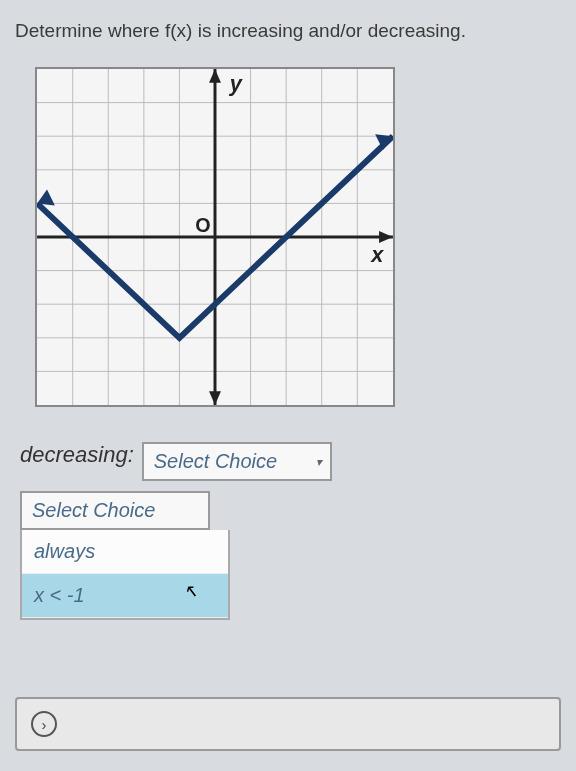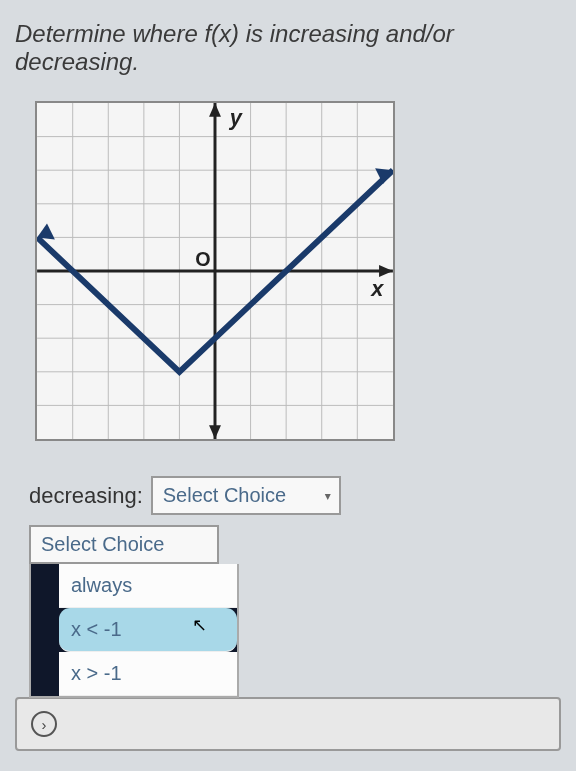--- a/index.html
+++ b/index.html
@@ -6,43 +6,42 @@
   body {
     width: 576px;
     height: 771px;
     background: #d8dce0;
     font-family: Arial, sans-serif;
     padding: 20px 15px;
     color: #2a2a2a;
     overflow: hidden;
   }
   .question-text {
-    font-size: 24px;
+    font-size: 19px;
     color: #3a3a3a;
     margin-bottom: 25px;
-    font-style: italic;
     filter: blur(0.4px);
   }
   .graph-container {
     width: 360px;
     height: 340px;
     background: #f5f5f5;
     border: 2px solid #888;
     position: relative;
     margin-left: 20px;
     margin-bottom: 35px;
   }
   .graph-svg { width: 100%; height: 100%; display: block; }
   .answer-row {
     display: flex;
-    align-items: center;
     margin-bottom: 10px;
-    margin-left: 14px;
+    margin-left: 5px;
     font-size: 22px;
     color: #333;
+    font-style: italic;
   }
   .answer-label { margin-right: 8px; }
   .select-box {
     border: 2px solid #999;
     background: #f8f8f8;
     padding: 6px 40px 6px 10px;
     font-size: 20px;
     color: #4a6a8a;
     position: relative;
     min-width: 190px;
@@ -61,33 +60,31 @@
   }
   .dropdown-list {
     position: absolute;
     top: 100%;
     left: 0;
     background: #0f172a;
     border: 2px solid #aaa;
     border-top: none;
     min-width: 210px;
     z-index: 10;
-    padding-left: 28px;
   }
   .dropdown-item {
     padding: 10px 12px;
     font-size: 20px;
     color: #4a6a8a;
     border-bottom: 1px solid #eee;
     background: #fcfcfc;
     position: relative;
   }
   .dropdown-item.highlighted {
     background: #a8d8e8;
-    border-radius: 11px;
   }
   .cursor-glyph {
     position: absolute;
     right: 30px;
     top: 6px;
     font-size: 18px;
     color: #000;
   }
   .help-bar {
     position: absolute;
@@ -175,20 +172,19 @@
   <div class="dropdown-open">
     <div class="select-box">
       <span>Select Choice</span>
     </div>
     <div class="dropdown-list">
       <div class="dropdown-item">always</div>
       <div class="dropdown-item highlighted">
         <span>x &lt; -1</span>
         <span class="cursor-glyph">↖</span>
       </div>
-      <div class="dropdown-item">x &gt; -1</div>
     </div>
   </div>
 </div>
 
 <div class="help-bar">
   <span class="help-icon">›</span>
 </div>
 
 </body></html>

